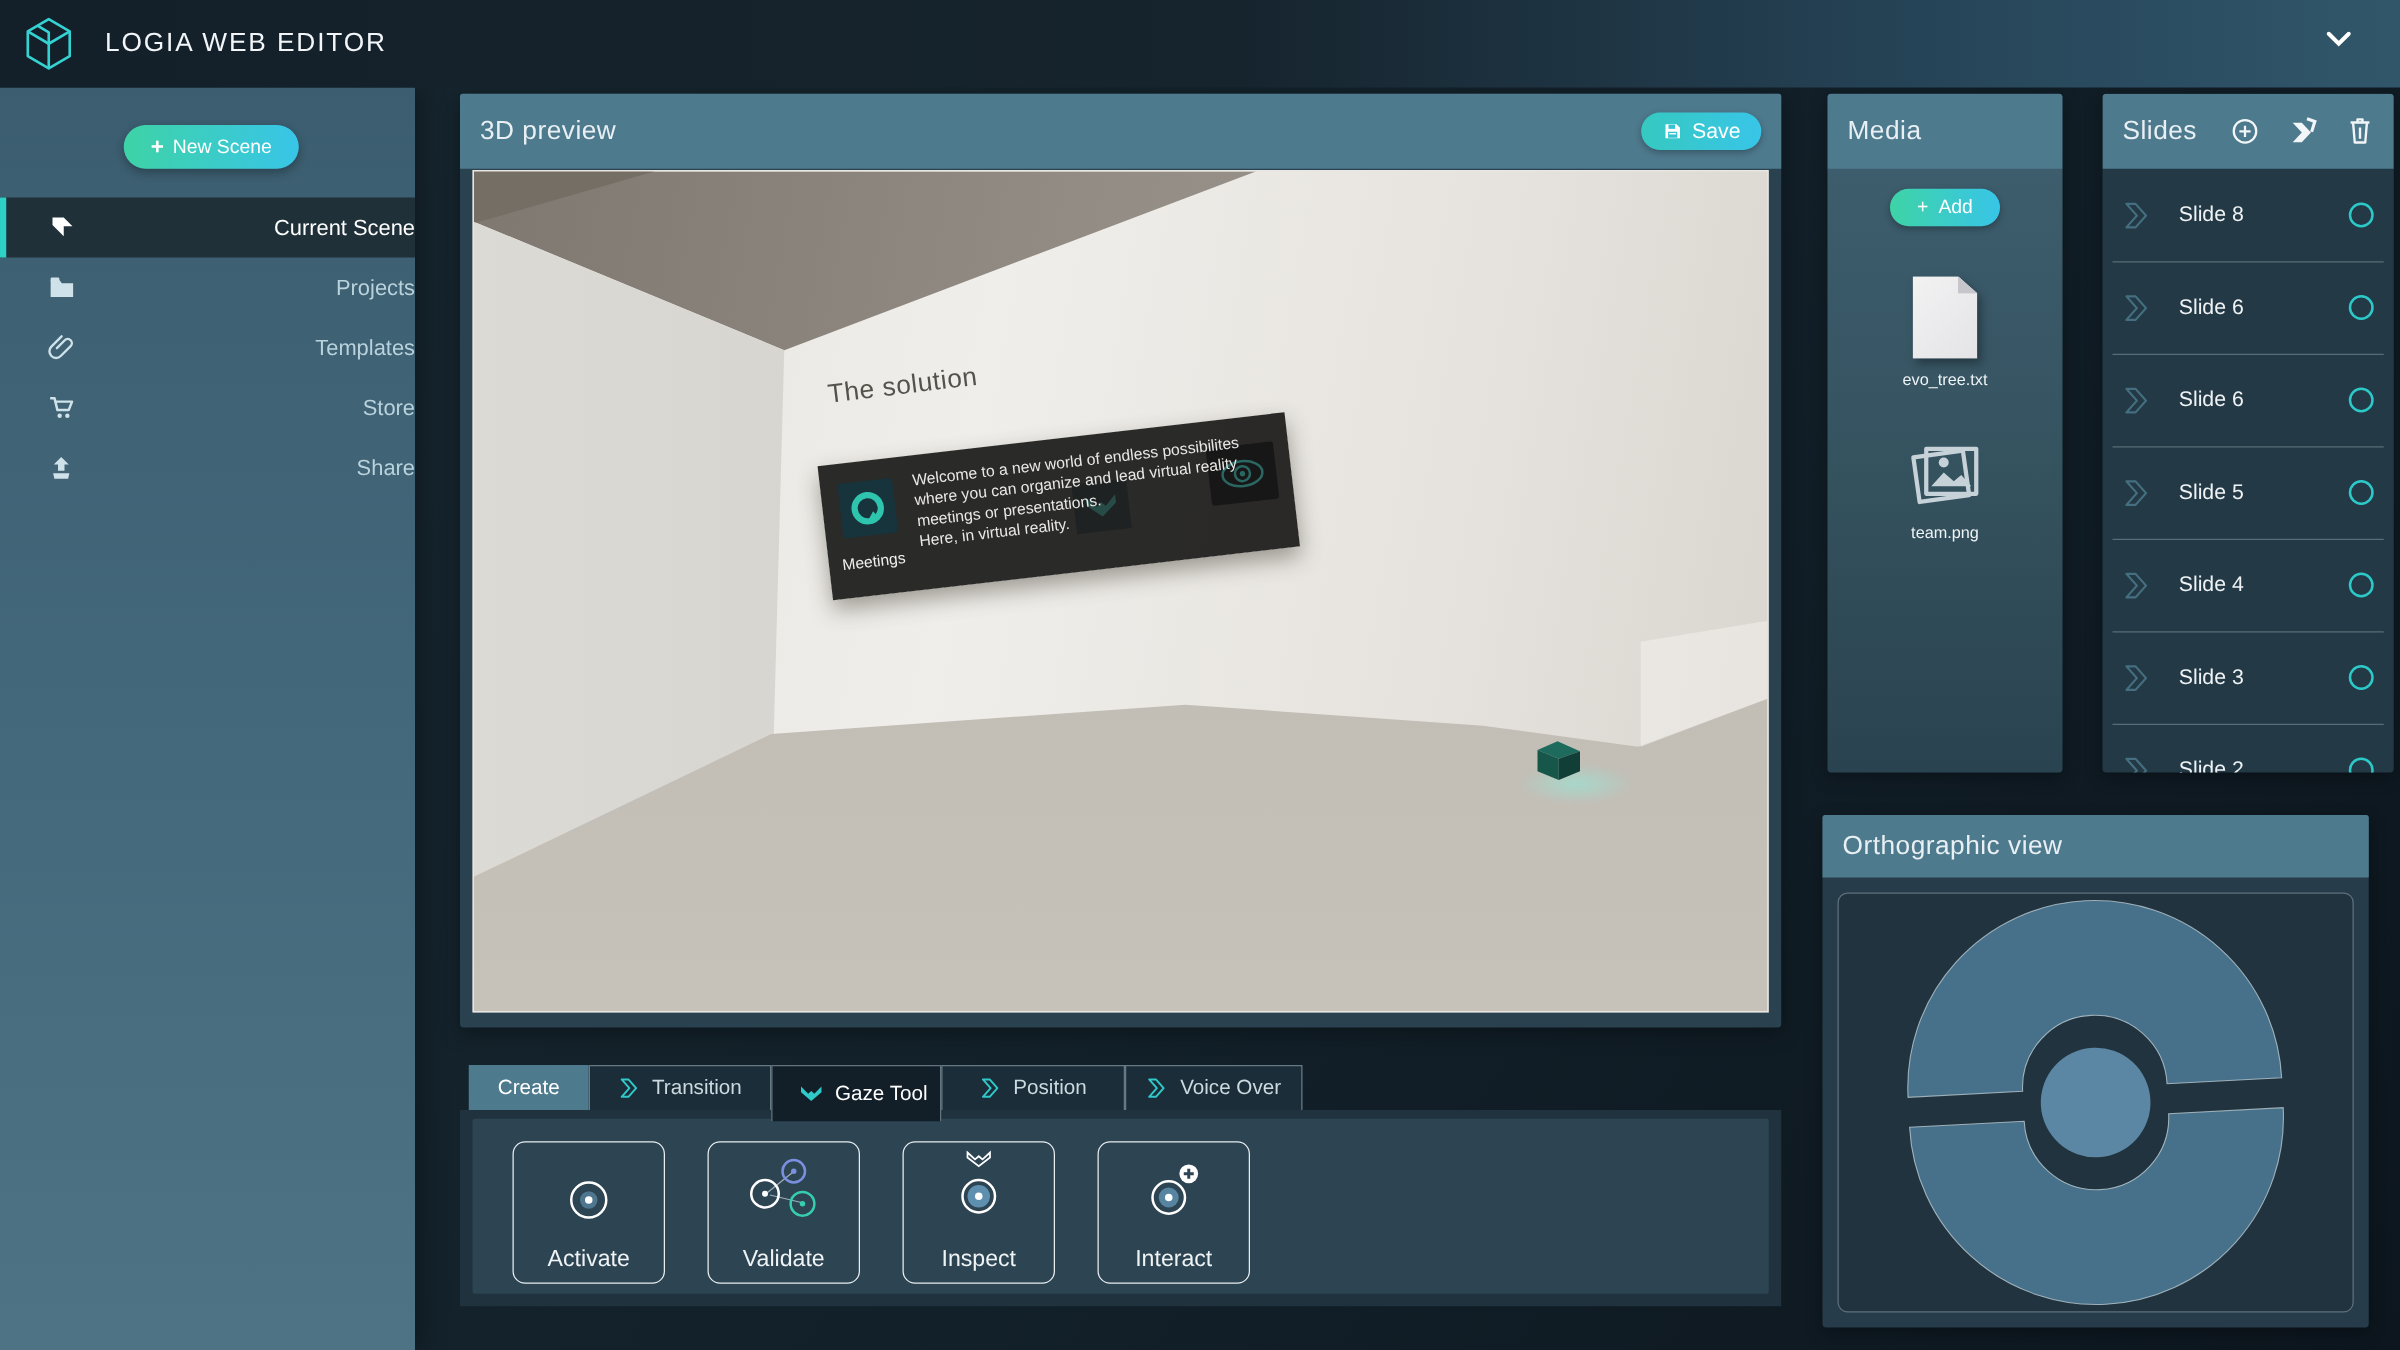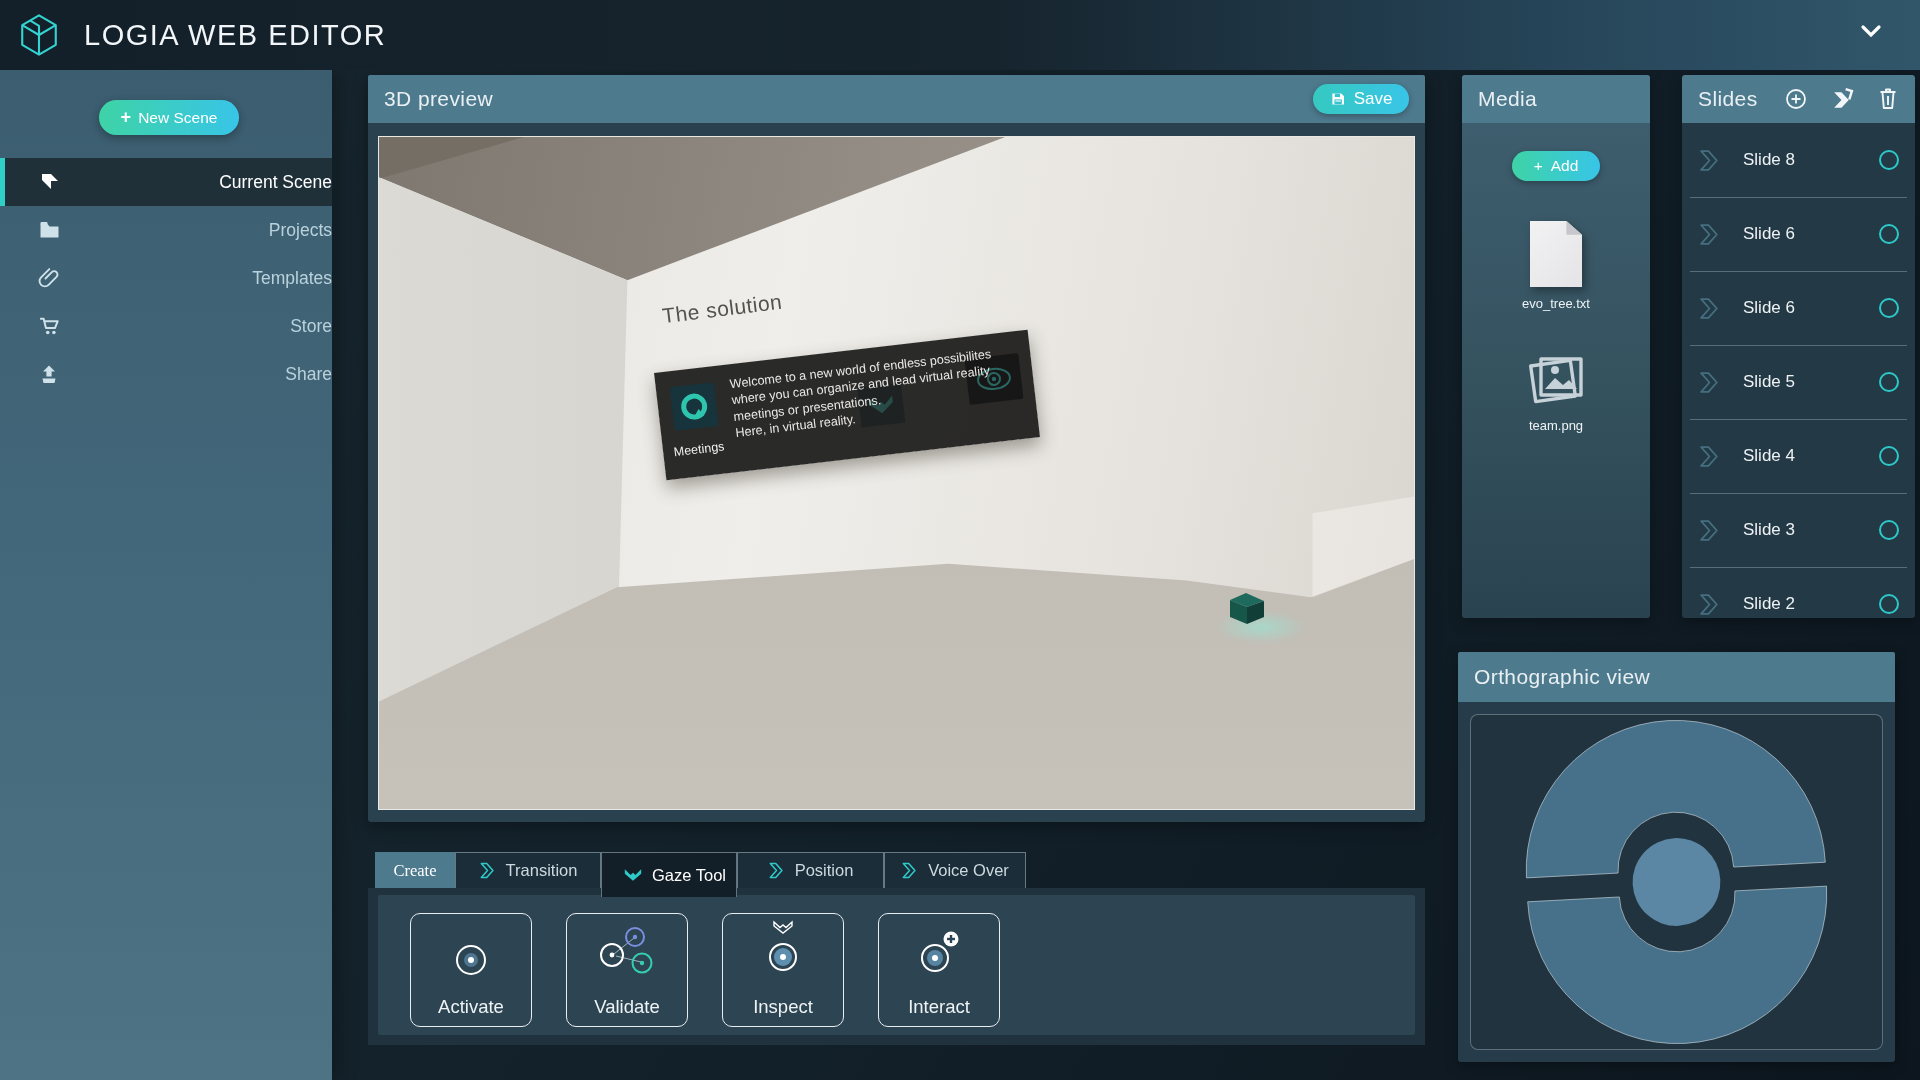--- a/index.html
+++ b/index.html
@@ -6,42 +6,42 @@
   html,body { width:1920px; height:1080px; overflow:hidden; background:#0e1821;
               font-family:"Liberation Sans", sans-serif; }
   #stage { position:relative; width:1920px; height:1080px;
            background:linear-gradient(120deg,#17262f 0%,#122029 55%,#0d161e 100%); }
 
   
   #topbar { position:absolute; left:0; top:0; width:1920px; height:70px;
             background:linear-gradient(90deg,#13202a 0%,#16242e 52%,#27465a 82%,#31566a 100%);
             display:flex; align-items:center; z-index:30; }
   #logo { margin-left:16px; }
-  #app-title { color:#f2f6f8; font-size:29px; letter-spacing:1.5px; margin-left:22px; font-weight:400; }
+  #app-title { color:#f2f6f8; font-size:21px; letter-spacing:1.5px; margin-left:22px; font-weight:400; }
   #win-chevron { position:absolute; right:38px; top:24px; cursor:pointer; }
 
   
   #sidebar { position:absolute; left:0; top:70px; width:332px; height:1010px;
              background:linear-gradient(180deg,#3b5d6f 0%,#43677a 45%,#4d7384 100%);
              box-shadow:6px 0 18px rgba(0,0,0,.25); z-index:20; }
   .new-scene-btn { position:absolute; left:99px; top:30px; width:140px; height:35px;
              border:none; border-radius:18px; color:#fff; font-size:15.5px;
              font-family:inherit; cursor:pointer;
              background:linear-gradient(90deg,#3ed3a6,#38c5e8);
              box-shadow:0 3px 8px rgba(0,0,0,.3); display:flex; align-items:center; justify-content:center; gap:7px; }
   .new-scene-btn .plus { font-size:18px; font-weight:700; }
   #side-menu { position:absolute; left:0; top:88px; width:332px; }
   .side-item { height:48px; display:flex; align-items:center; cursor:pointer;
                color:#b9d2dc; font-size:17.5px;justify-content:space-between; }
   .side-item .s-icon { width:26px; margin-left:36px; margin-right:26px; display:flex; justify-content:center; }
   .side-item.active { background:#1f3039; color:#ffffff; position:relative; }
   .side-item.active::before { content:""; position:absolute; left:0; top:0; width:5px; height:48px; background:#2fd0c6; }
 
   
-  .panel-header { height:48px; background:#4e7a8e; display:flex; align-items:center;
+  .panel-header { height:60px; background:#4e7a8e; display:flex; align-items:center;
                   color:#e9f0f3; font-size:21px; font-weight:300; letter-spacing:.4px;
                   padding:0 16px; border-radius:2px 2px 0 0; }
 
   
   #preview-panel { position:absolute; left:368px; top:75px; width:1057px; height:747px;
                    background:#2a4150; border-radius:3px; box-shadow:0 4px 16px rgba(0,0,0,.35); }
   .save-btn { margin-left:auto; width:96px; height:30px; border:none; border-radius:15px;
               background:linear-gradient(90deg,#36c9c0,#38c5e8); color:#fff; font-size:17px;
               font-family:inherit; cursor:pointer; display:flex; align-items:center; justify-content:center; gap:8px;
               box-shadow:0 2px 6px rgba(0,0,0,.3); }
@@ -85,21 +85,21 @@
                background:radial-gradient(closest-side,rgba(158,224,209,.75),rgba(158,224,209,0));
                filter:blur(2px); }
   #cube { position:absolute; left:845px; top:450px; }
 
   
   #tools { position:absolute; left:368px; top:852px; width:1057px; height:193px; }
   #tabbar { position:absolute; left:7px; top:0; height:36px; display:flex; z-index:5; }
   .tab { height:36px; display:flex; align-items:center; justify-content:center; gap:10px;
          font-size:16.5px; color:#ccd9df; cursor:pointer;
          background:#1b2d39; border:1px solid rgba(165,185,195,.55); border-bottom:none; }
-  .tab.create { width:80px; background:#4e7a8e; color:#fff; border-color:transparent;font-family:Liberation Serif, serif; }
+  .tab.create { width:96px; background:#4e7a8e; color:#fff; border-color:transparent; }
   .tab.transition { width:146px; }
   .tab.gaze { width:136px; background:#131f28; color:#fff; height:45px;padding-left:12px; }
   .tab.position { width:147px; }
   .tab.voice { width:142px; }
   #tools-body { position:absolute; left:0; top:36px; width:1057px; height:157px; background:#1f323e; }
   #tools-inner { position:absolute; left:10px; right:10px; top:7px; bottom:10px; background:#2d4452; border-radius:2px; }
   .tool-cards { position:absolute; left:32px; top:18px; display:flex; gap:34px; }
   .tool-card { width:122px; height:114px; border:1.5px solid #e8edf0; border-radius:10px; cursor:pointer;
                display:flex; flex-direction:column; align-items:center; justify-content:flex-end;
                padding-bottom:8px; gap:16px; }

